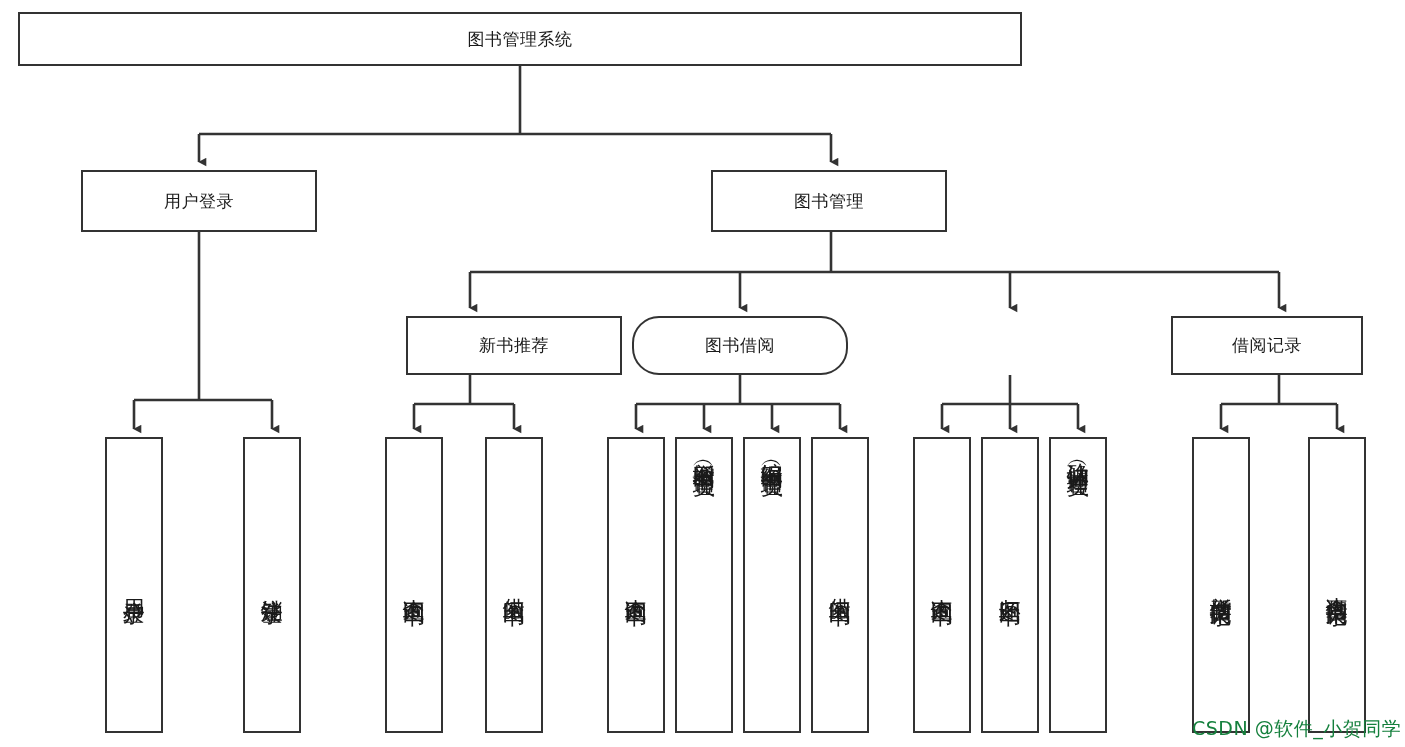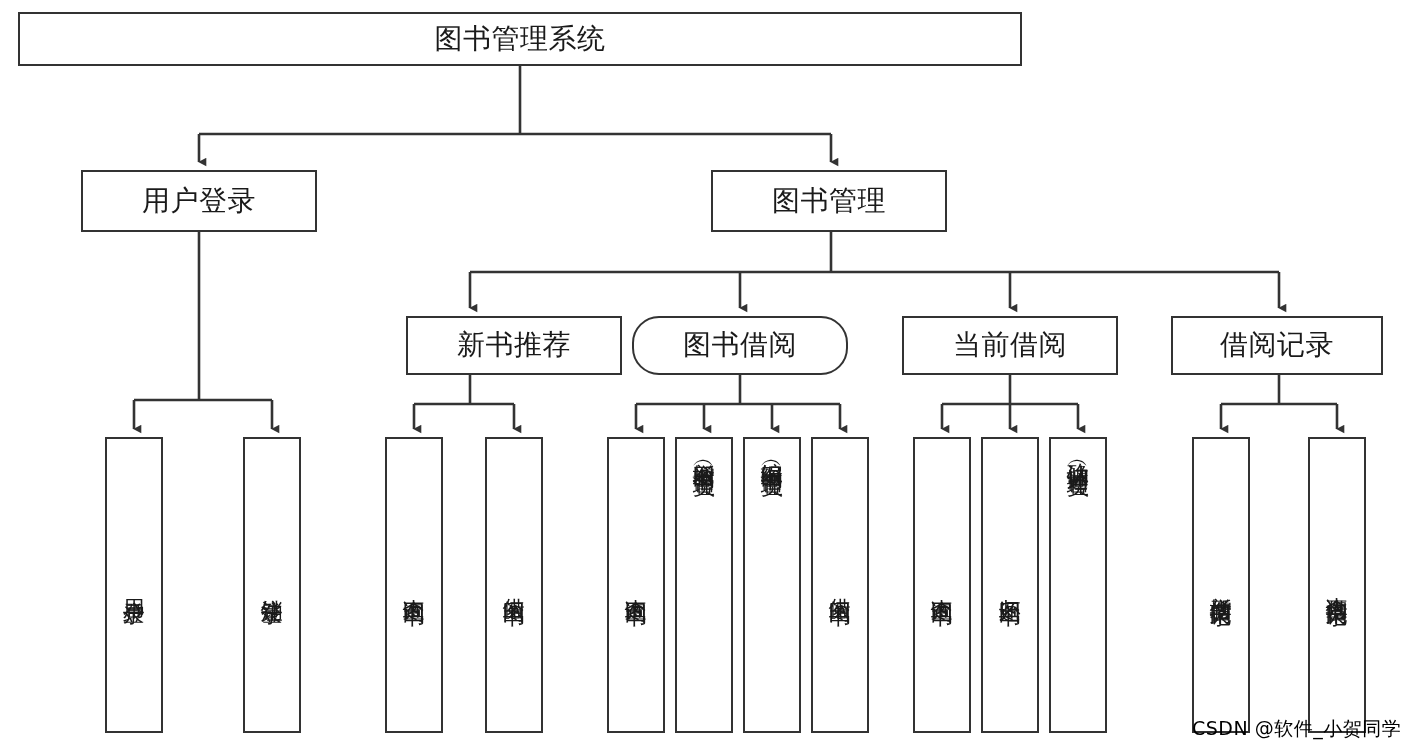--- a/index.html
+++ b/index.html
@@ -35,21 +35,21 @@
     justify-content: center;
   }
   .node .label {
     color: #1a1a1a;
     letter-spacing: 0.5px;
     white-space: nowrap;
     text-align: center;
   }
   
   .node.horiz .label {
-    font-size: 28px;
+    font-size: 17px;
     line-height: 1.1;
   }
   
   .node.vert {
     align-items: flex-start;
     justify-content: center;
     padding-top: 6px;
   }
   .node.vert .label {
     writing-mode: vertical-rl;
@@ -59,21 +59,21 @@
     letter-spacing: 2px;
     white-space: nowrap;
   }
   
   .node.vert.short {
     align-items: center;
     padding-top: 0;
   }
   .watermark {
     position: absolute;
-    color: #000000;
+    color: #15803d;
     font-size: 19px;
     white-space: nowrap;
     letter-spacing: 0.5px;
   }
 </style>
 </head>
 <body>
 
 <div id="canvas">
 
@@ -138,24 +138,21 @@
   <div class="node horiz" style="left:711px; top:170px; width:236px; height:62px;justify-content:center;">
     <span class="label">图书管理</span>
   </div>
 
   <div class="node horiz" style="left:362px; top:316px; width:216px; height:59px;margin-left:44px;">
     <span class="label">新书推荐</span>
   </div>
   <div class="node horiz" style="left:632px; top:316px; width:216px; height:59px;border-radius:27px;">
     <span class="label">图书借阅</span>
   </div>
-  <div class="node horiz" style="left:902px; top:316px; width:216px; height:59px;">
-    <span class="label">当前借阅</span>
-  </div>
-  <div class="node horiz" style="left:1171px; top:316px; width:212px; height:59px;">
+  <div class="node horiz" style="left:1171px; top:316px; width:192px; height:59px;">
     <span class="label">借阅记录</span>
   </div>
 
   <div class="node vert short" style="left:105px; top:437px; width:58px; height:296px;">
     <span class="label">用户登录</span>
   </div>
   <div class="node vert short" style="left:243px; top:437px; width:58px; height:296px;">
     <span class="label">注销登录</span>
   </div>
 

